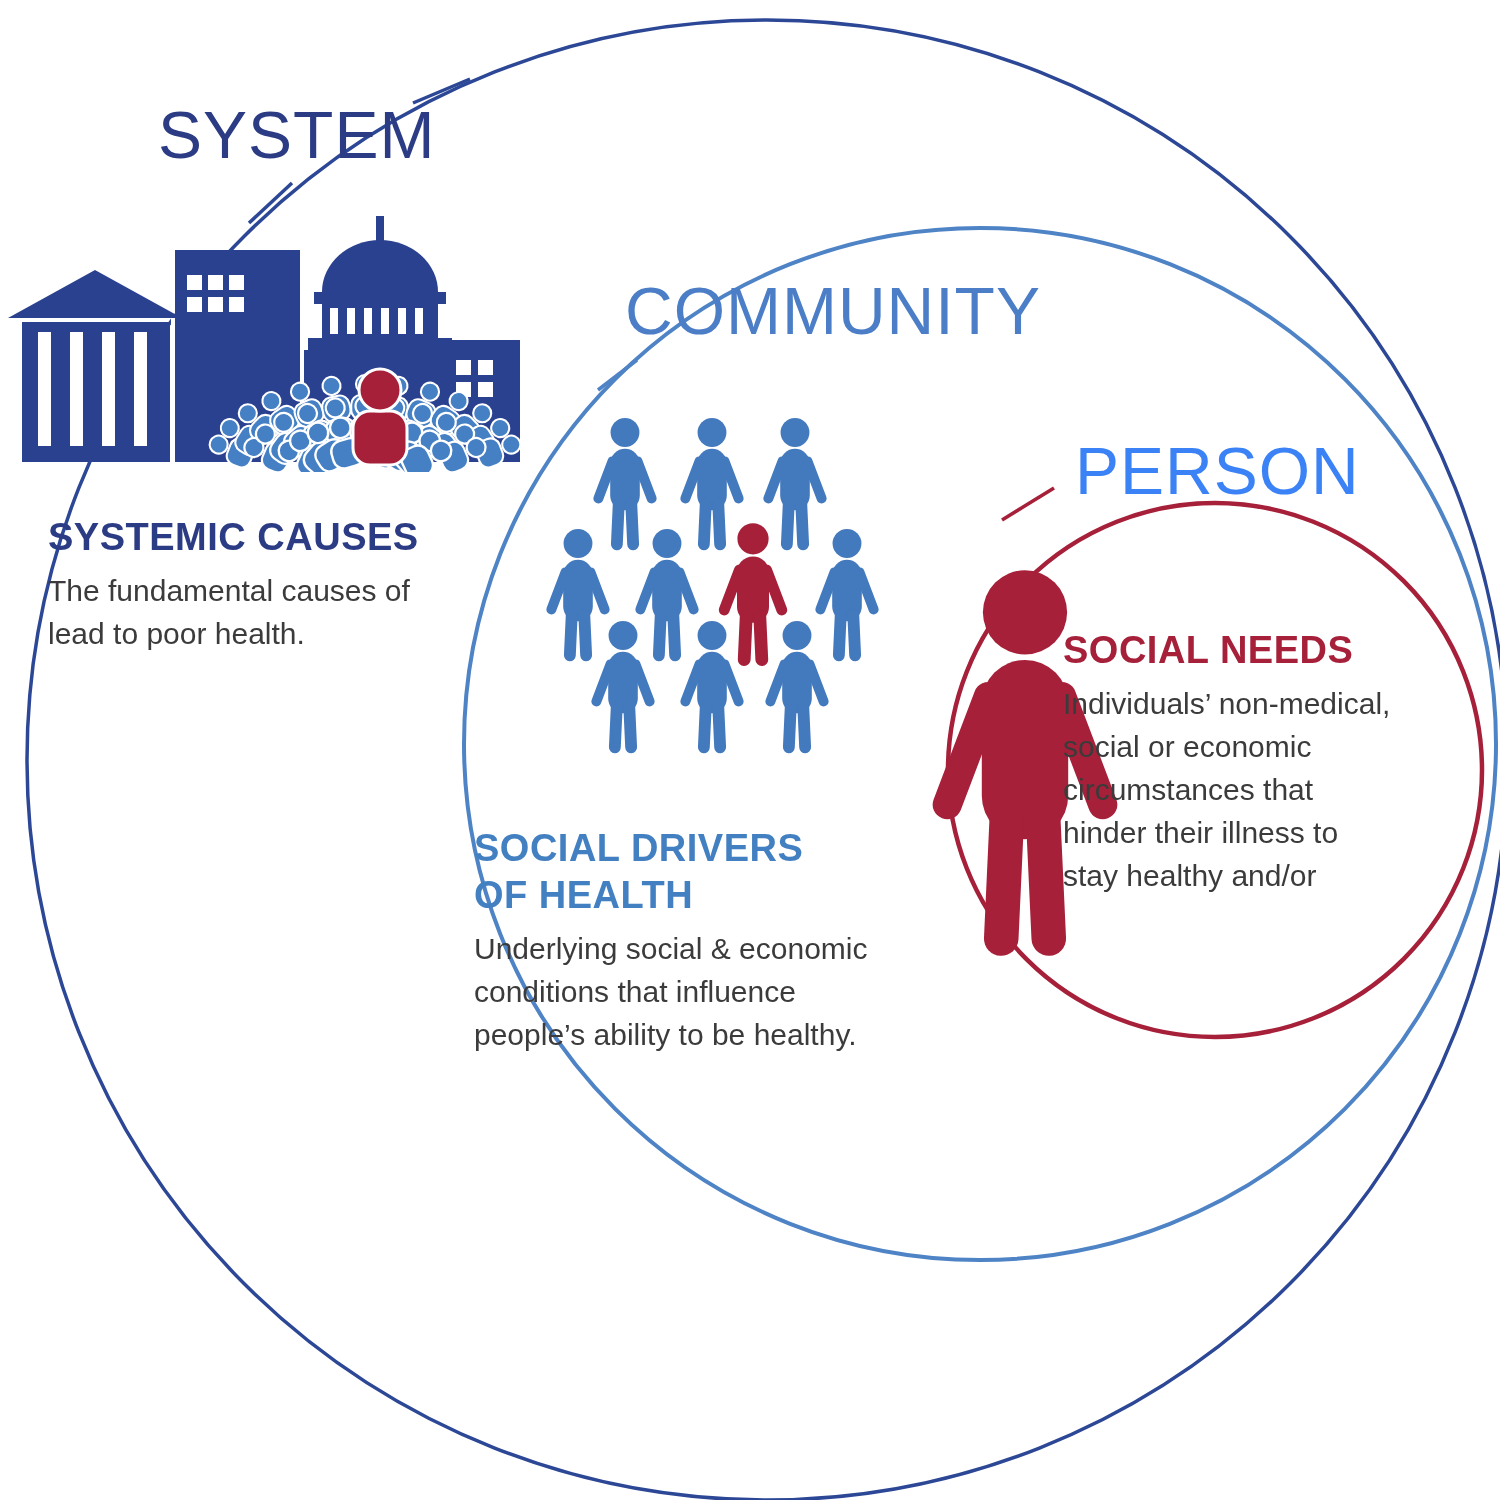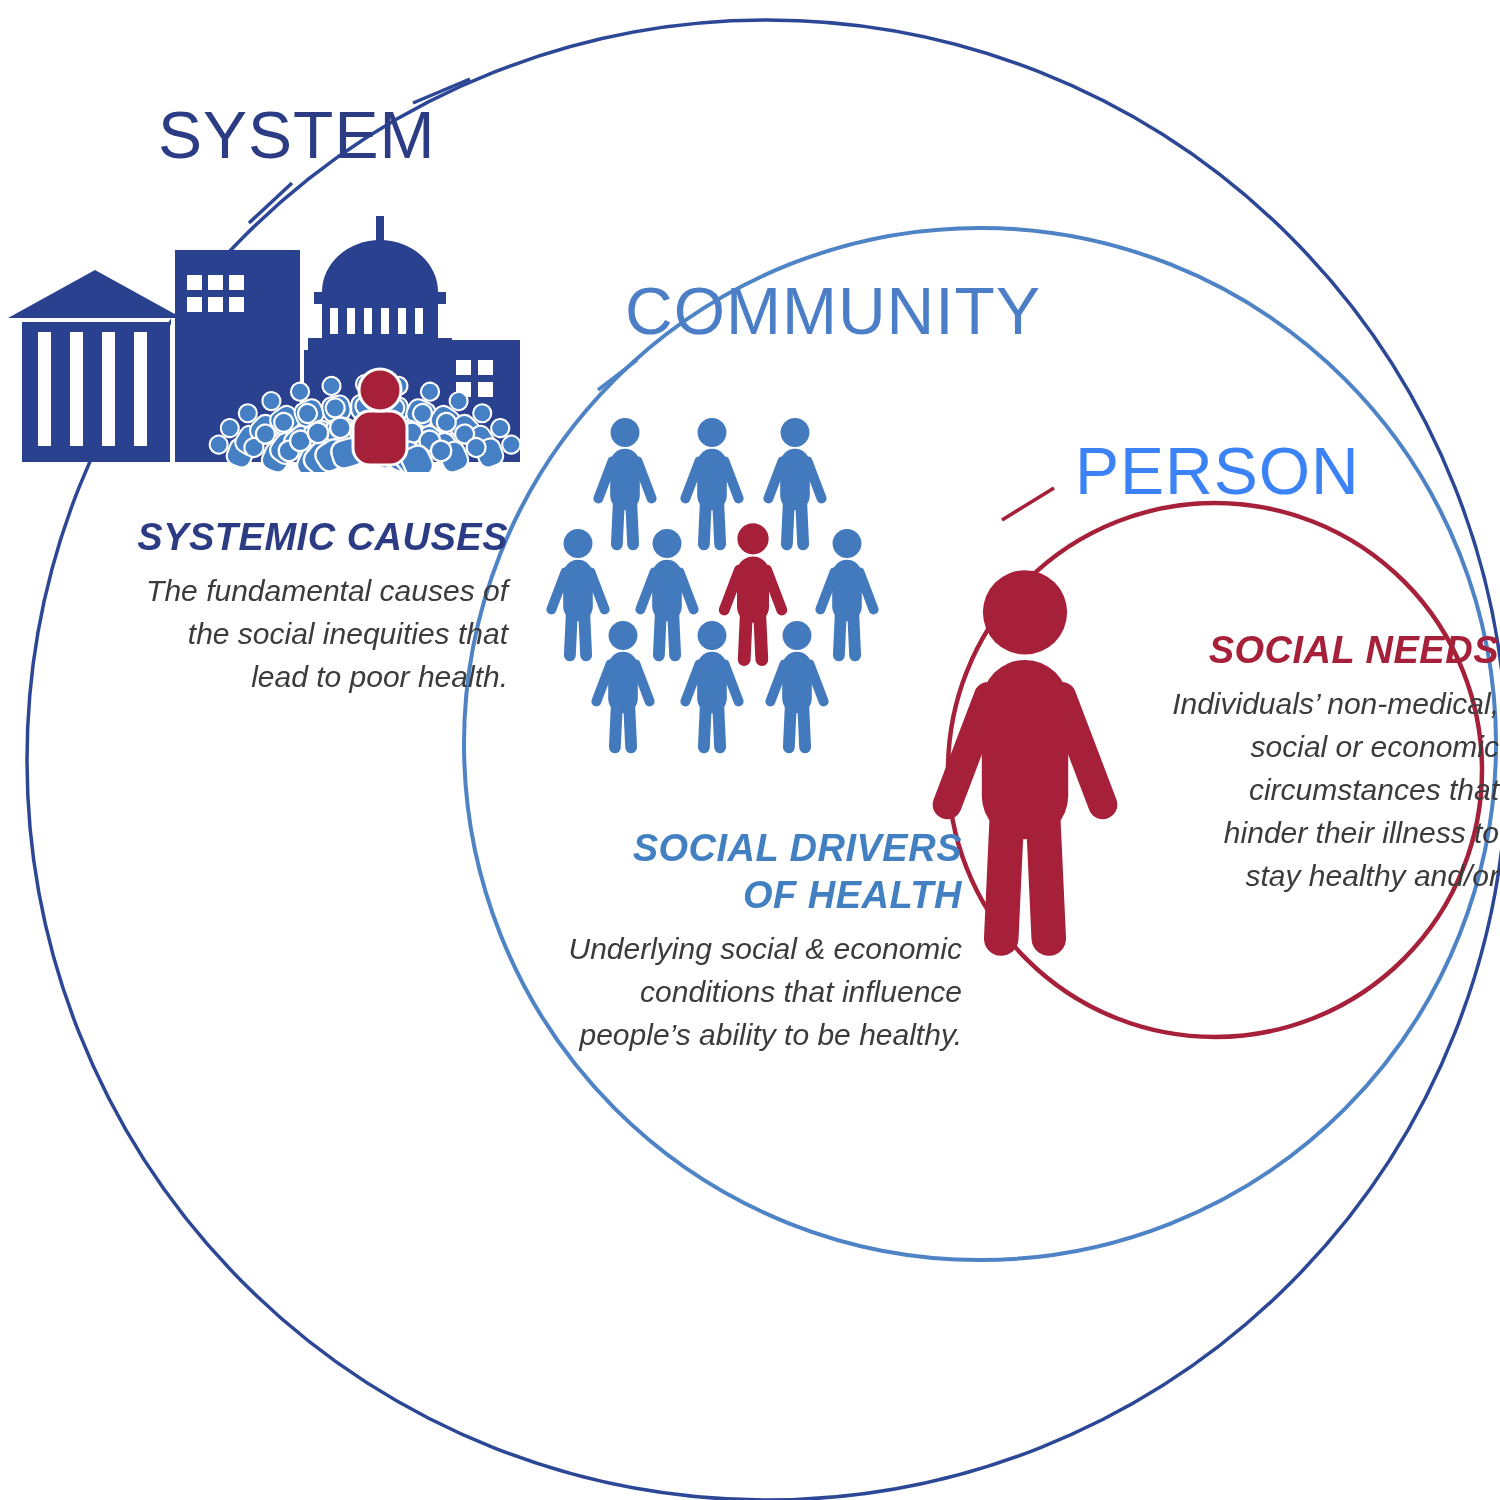--- a/index.html
+++ b/index.html
@@ -7,21 +7,21 @@
     position:relative;width:1500px;height:1500px;background:#ffffff;overflow:hidden;
     font-family:"Liberation Sans",sans-serif;
   }
   .abs{position:absolute;}
   .heading{
     font-size:66px;font-weight:400;letter-spacing:1px;line-height:1;white-space:nowrap;
   }
   .h-navy{color:#2b3c84;}
   .h-blue{color:#4b7ec6;}
   .h-red{color:#3b82f6;}
-  .textblock{text-align:right;font-style:italic;}
+  .textblock{text-align:left;}
   .lbl{font-size:38px;font-weight:bold;letter-spacing:0.5px;line-height:47px;}
   .lbl-navy{color:#2b3c84;}
   .lbl-blue{color:#4380c2;}
   .lbl-red{color:#a6203a;margin-top:31px;}
   .bodyline{font-size:30px;line-height:43px;color:#3b3b3b;}
   .gap8{height:8px;}
   svg{display:block;}
 </style>
 </head>
 <body>
@@ -142,21 +142,20 @@
     <g>
       <rect x="345" y="199" width="54" height="54" rx="17" fill="#a6203a" stroke="#fff" stroke-width="3"></rect>
       <circle cx="372" cy="178" r="21" fill="#a6203a" stroke="#fff" stroke-width="3"></circle>
     </g>
   </svg>
 
   <div class="abs textblock" style="left:48px;top:514px;width:460px">
     <div class="lbl lbl-navy">SYSTEMIC CAUSES</div>
     <div class="gap8"></div>
     <div class="bodyline">The fundamental causes of</div>
-    <div class="bodyline">the social inequities that</div>
     <div class="bodyline">lead to poor health.</div>
   </div>
 
   <div class="abs heading h-blue" style="left:625px;top:278px">COMMUNITY</div>
 
   <svg class="abs" style="left:530px;top:400px" width="380" height="380" viewBox="0 0 380 380">
 
     <g style="color:#4379bd">
       <use href="#person-sym" transform="translate(58,17) scale(0.74)"></use>
       <use href="#person-sym" transform="translate(145,17) scale(0.74)"></use>
@@ -169,21 +168,21 @@
       <use href="#person-sym" transform="translate(56,220) scale(0.74)"></use>
       <use href="#person-sym" transform="translate(145,220) scale(0.74)"></use>
       <use href="#person-sym" transform="translate(230,220) scale(0.74)"></use>
     </g>
 
     <g style="color:#a6203a">
       <use href="#person-sym" transform="translate(183,122) scale(0.80)"></use>
     </g>
   </svg>
 
-  <div class="abs textblock" style="left:496px;top:825px;width:466px">
+  <div class="abs textblock" style="left:474px;top:825px;width:466px">
     <div class="lbl lbl-blue">SOCIAL DRIVERS</div>
     <div class="lbl lbl-blue">OF HEALTH</div>
     <div class="gap8"></div>
     <div class="bodyline">Underlying social &amp; economic</div>
     <div class="bodyline">conditions that influence</div>
     <div class="bodyline">people’s ability to be healthy.</div>
   </div>
 
   <div class="abs heading h-red" style="left:1075px;top:438px">PERSON</div>
 

